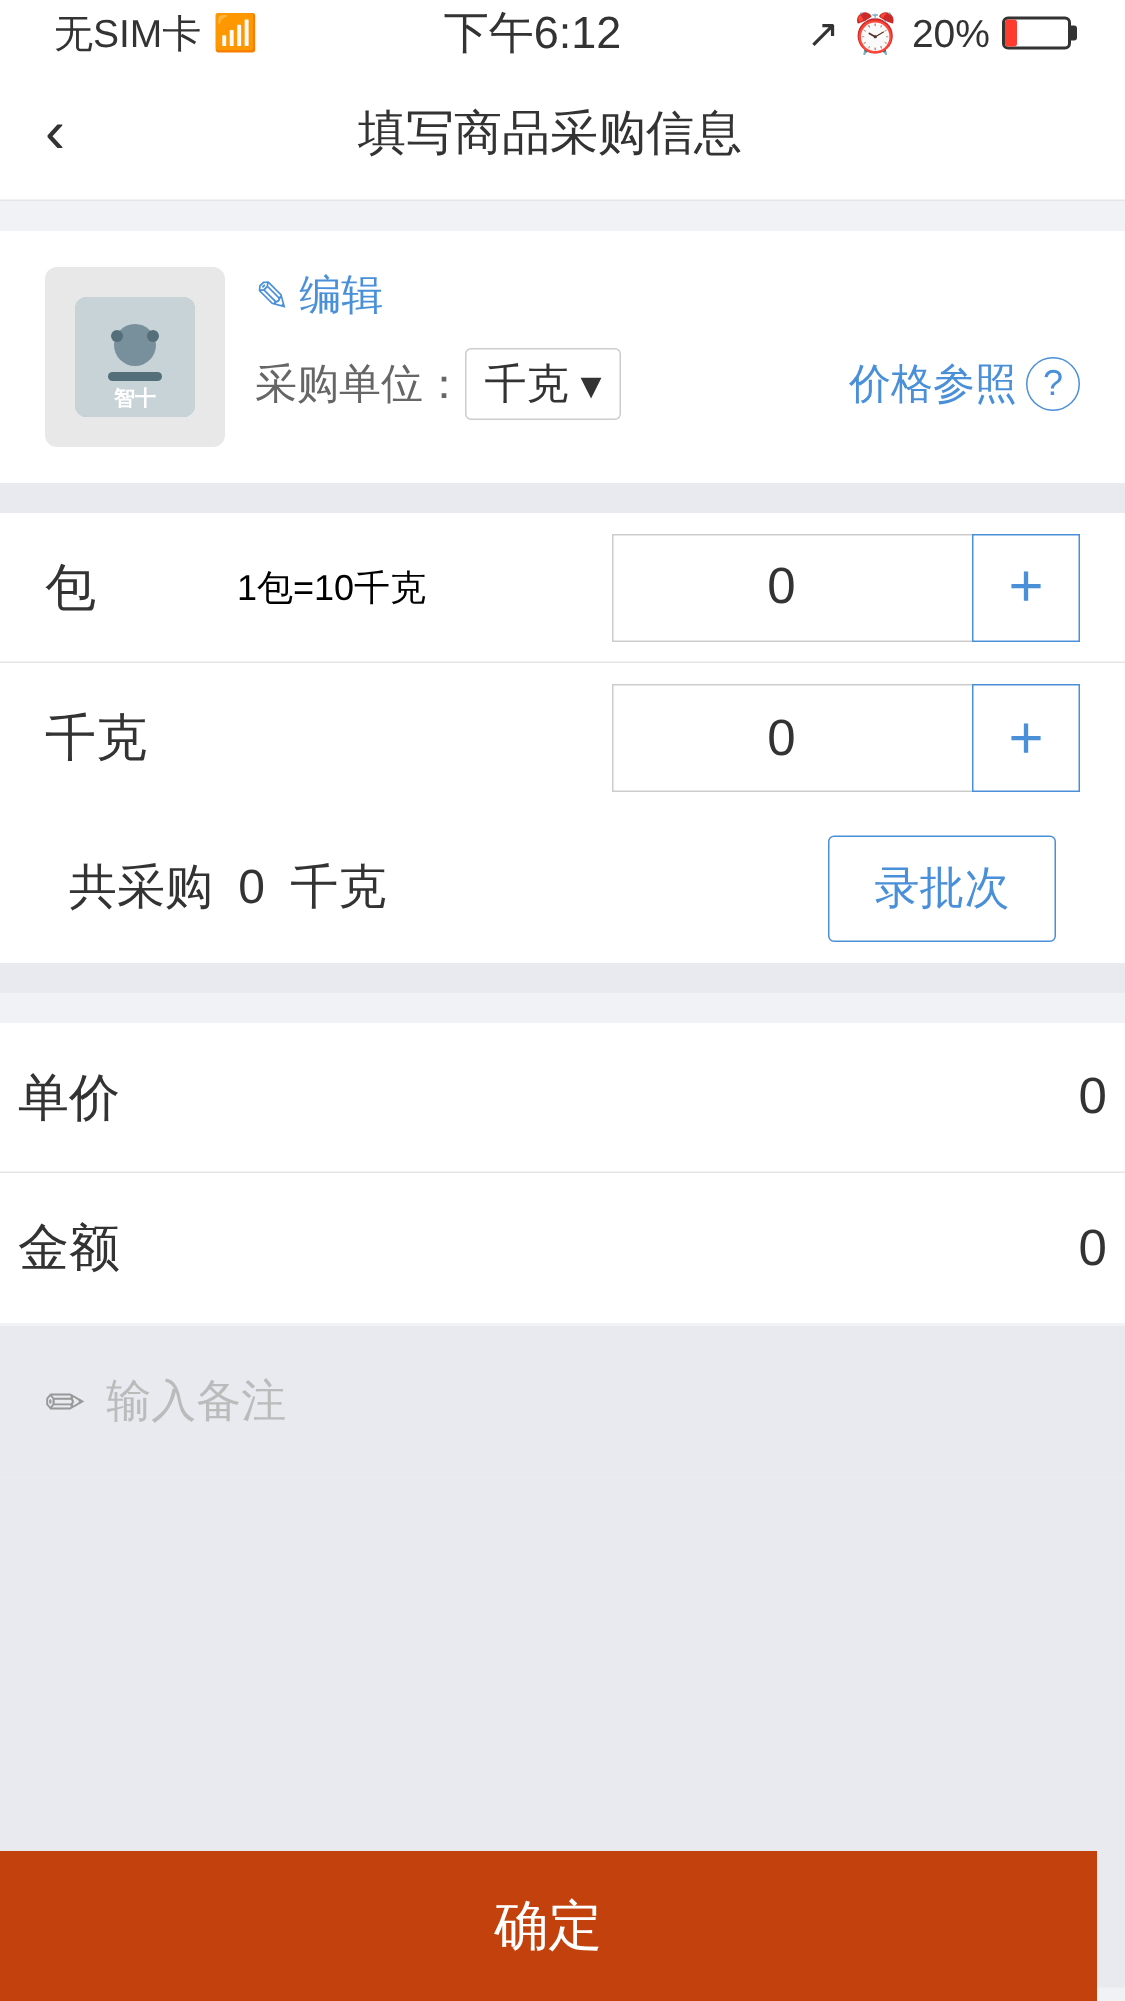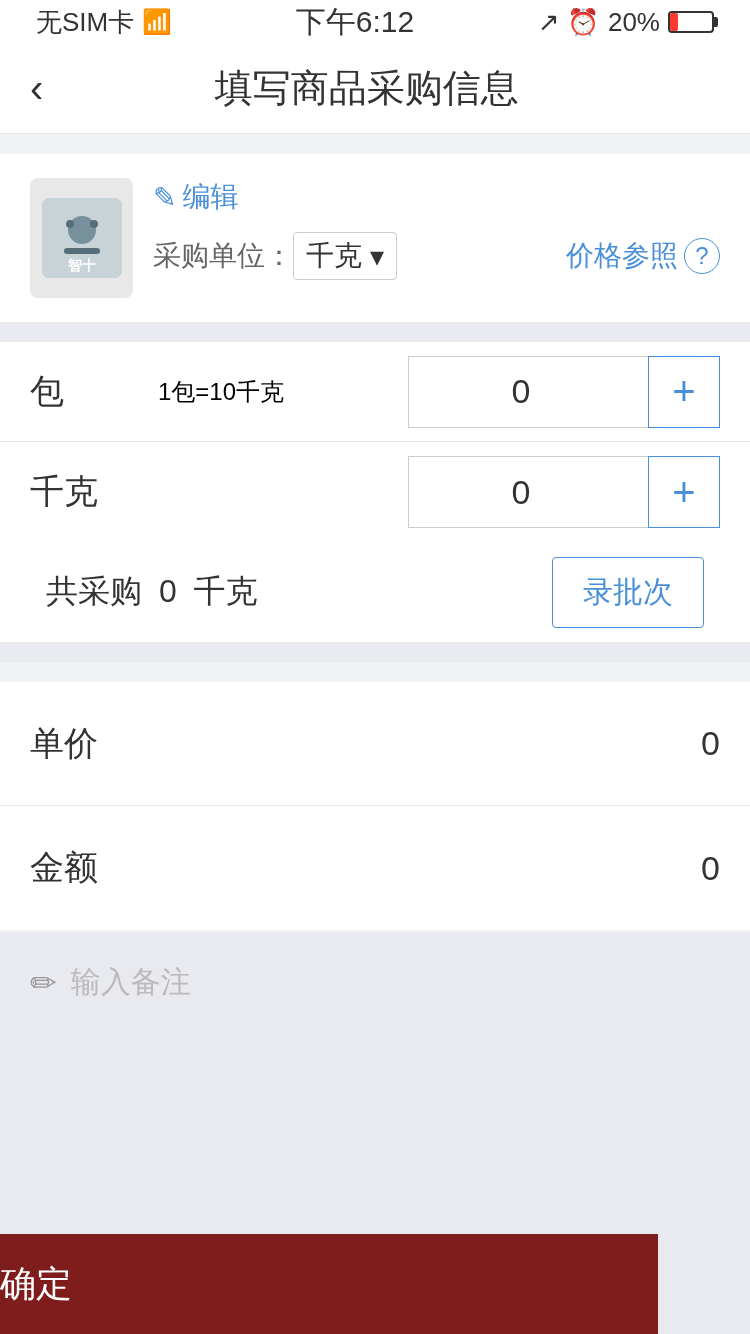--- a/index.html
+++ b/index.html
@@ -62,37 +62,37 @@
     }
     .nav-back {
       font-size: 40px;
       color: #333;
       cursor: pointer;
       padding-right: 20px;
     }
     .nav-title {
       flex: 1;
       text-align: center;
-      font-size: 38px;
+      font-size: 32px;
       font-weight: 500;
       color: #333;
       margin-right: 50px;
     }
 
     
     .product-card {
       background: #fff;
       margin-top: 20px;
       padding: 24px 30px;
       display: flex;
       align-items: flex-start;
       gap: 20px;
     }
     .product-image {
-      width: 103px;
+      width: 120px;
       height: 120px;
       background: #e8e8e8;
       border-radius: 8px;
       display: flex;
       align-items: center;
       justify-content: center;
       flex-shrink: 0;
     }
     .product-logo {
       width: 80px;
@@ -242,22 +242,22 @@
 
     
     .price-section {
       background: #fff;
       margin-top: 20px;
     }
     .price-row {
       display: flex;
       align-items: center;
       justify-content: space-between;
-      padding: 0 30px;
-      height: 124px;
+      padding: 0 12px;
+      height: 100px;
       border-bottom: 1px solid #e5e5e5;
     }
     .price-row:last-child {
       border-bottom: none;
     }
     .price-label {
       font-size: 34px;
       color: #333;
     }
     .price-value {
@@ -279,25 +279,26 @@
       color: #999;
       font-size: 32px;
     }
     .remark-placeholder {
       font-size: 30px;
       color: #bbb;
     }
 
     
     .confirm-bar {
-      width: 658px;
+      width: 731px;
       height: 100px;
-      background: #7f1d1d;
-      display: flex;
-      align-items: center;
+      background: #c2410c;
+      display: flex;
+      align-items: center;
+      justify-content: center;
       position: fixed;
       bottom: 0;
       left: 0;
       cursor: pointer;
     }
     .confirm-text {
       font-size: 36px;
       color: #fff;
       font-weight: 500;
     }

